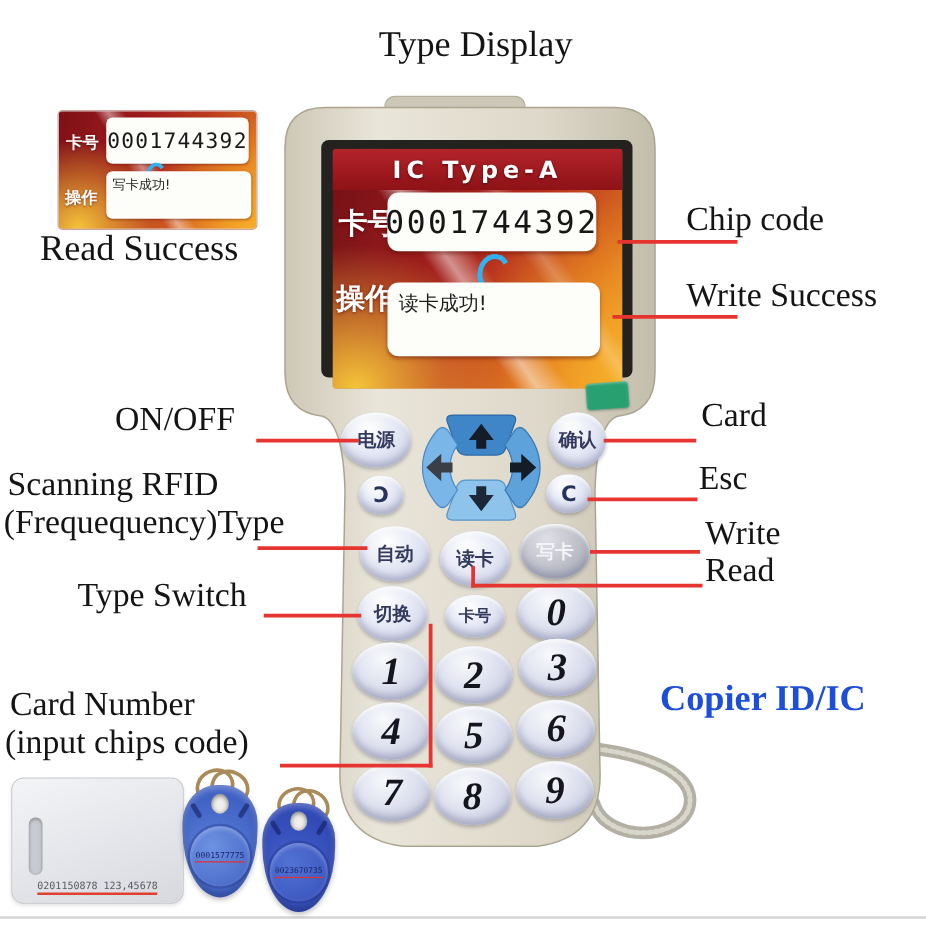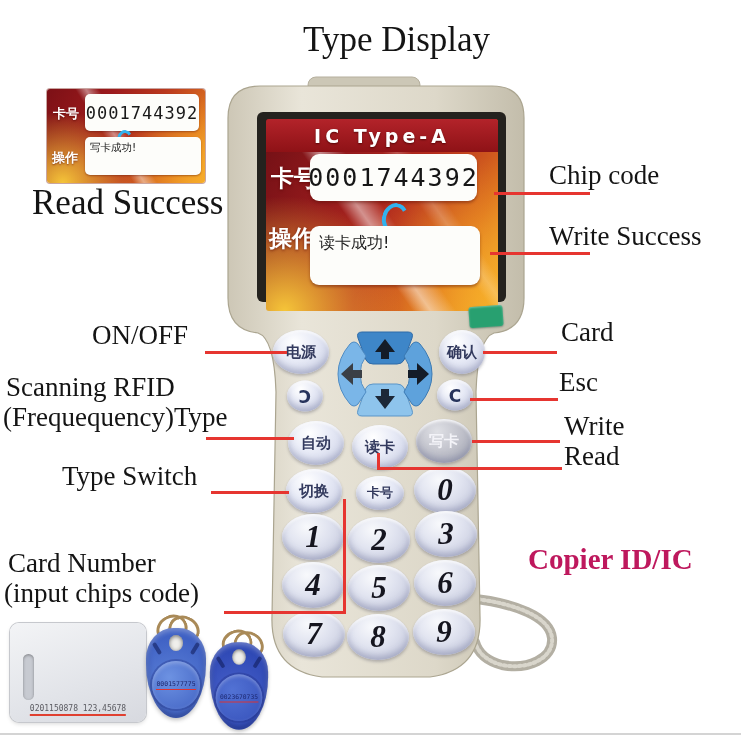--- a/index.html
+++ b/index.html
@@ -1,21 +1,21 @@
 <!DOCTYPE html>
 <html><head>
 <meta charset="utf-8">
 <style>
   html,body{margin:0;padding:0;background:#fff;}
   .stage{position:relative;width:741px;height:741px;background:#ffffff;overflow:hidden;
          font-family:"Liberation Serif",serif;}
   .lbl{position:absolute;font-family:"Liberation Serif",serif;font-size:27px;color:#141414;
        white-space:nowrap;line-height:1.12;}
-  .lbl-title{font-size:35px;}
-  .lbl-red{color:#be185d;font-weight:bold;font-size:29px;}
+  .lbl-title{font-size:29px;}
+  .lbl-red{color:#1d4ed8;font-weight:bold;font-size:29px;}
   .rline{position:absolute;background:#e63530;height:3px;z-index:30;}
   .rline-v{position:absolute;background:#e63530;width:3px;z-index:30;}
 
   
   .inset{position:absolute;left:47px;top:89px;width:158px;height:94px;border-radius:3px;
     background:
       radial-gradient(circle at 10% 100%, rgba(255,215,60,.9), transparent 42%),
       radial-gradient(circle at 95% 85%, rgba(250,170,40,.8), transparent 45%),
       linear-gradient(118deg,#7c1016 0%,#9c1a1c 32%,#bb3a1e 58%,#d96c1e 82%,#eeb22e 100%);
     box-shadow:0 0 0 1px rgba(120,30,20,.4);z-index:5;}

